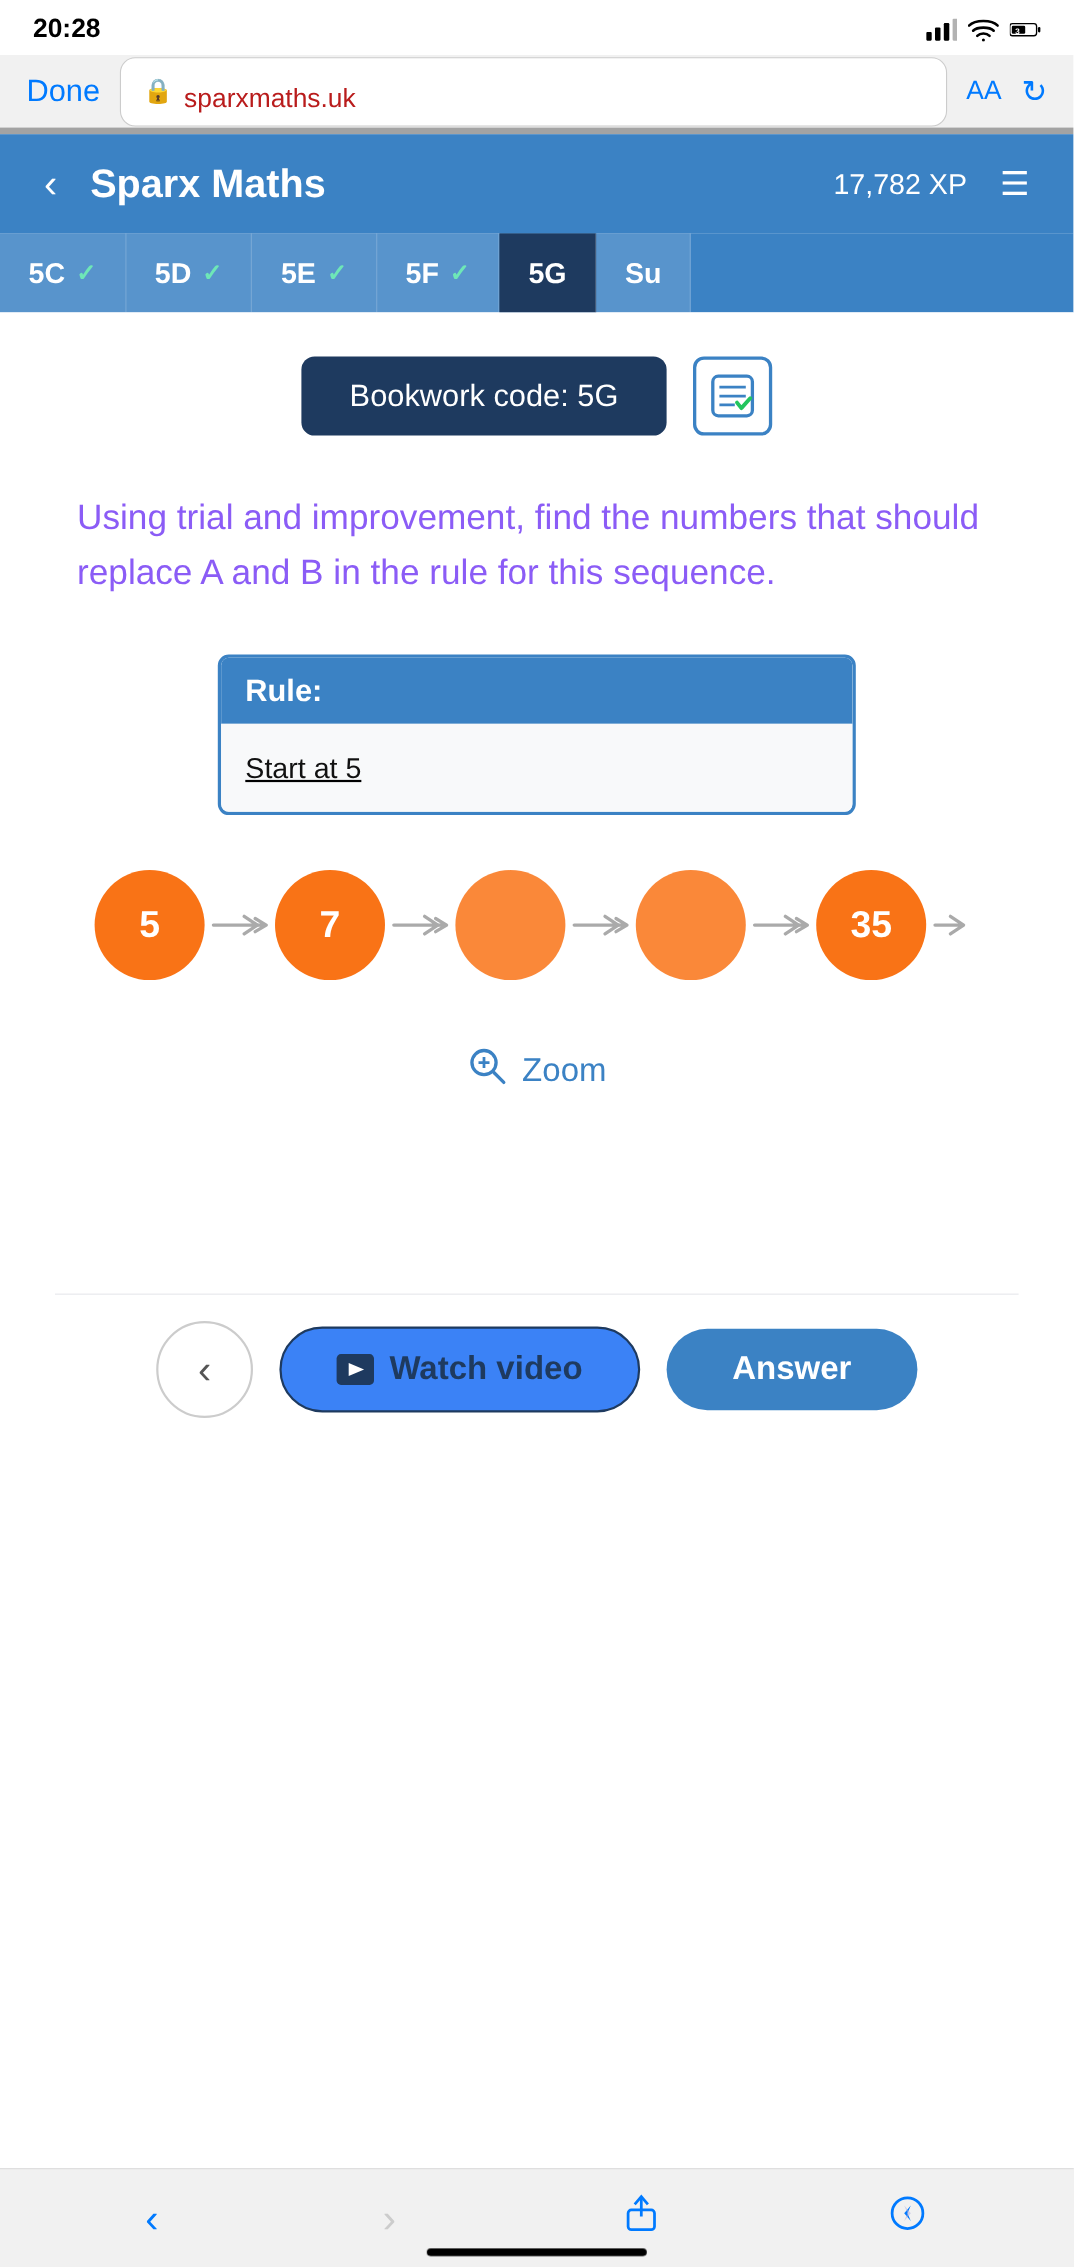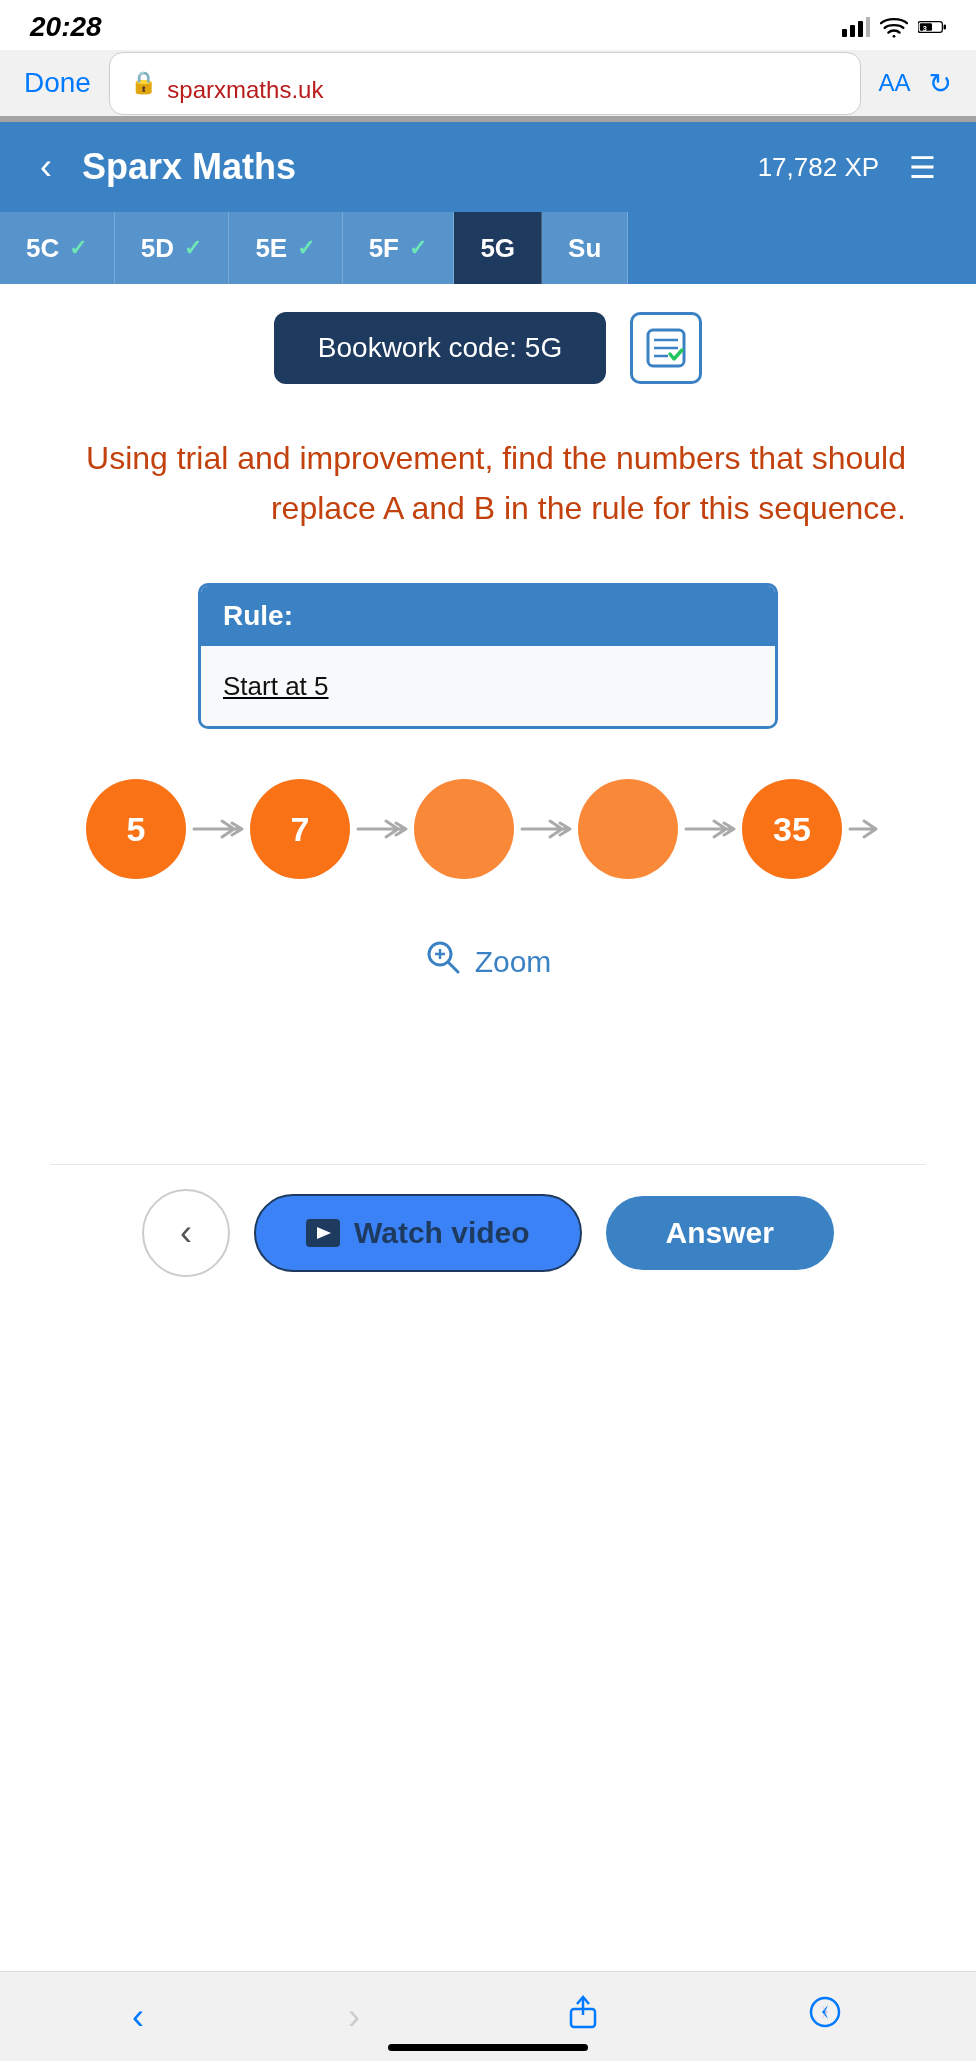--- a/index.html
+++ b/index.html
@@ -16,24 +16,23 @@
     
     .status-bar {
       background: #fff;
       display: flex;
       justify-content: space-between;
       align-items: center;
       padding: 8px 30px 4px;
       height: 50px;
     }
     .status-time {
-      font-size: 28px;
+      font-size: 24px;
       font-weight: 700;
       color: #000;
-      font-style: italic;
     }
     .status-icons {
       display: flex;
       align-items: center;
       gap: 10px;
     }
     .status-icons svg { width: 28px; height: 22px; }
 
     
     .browser-bar {
@@ -122,21 +121,21 @@
     }
     .tab-item.active {
       background: #1e3a5f;
       color: #fff;
     }
     .tab-item .check { color: #6ee7b7; font-size: 22px; }
 
     
     .content {
       background: #fff;
-      padding: 28px 50px;
+      padding: 40px 50px;
       min-height: 1400px;
     }
 
     
     .bookwork-row {
       display: flex;
       align-items: center;
       justify-content: center;
       gap: 24px;
       margin-bottom: 50px;
@@ -157,22 +156,22 @@
       align-items: center;
       justify-content: center;
       font-size: 36px;
       color: #22c55e;
       background: #fff;
     }
 
     
     .question-text {
       font-size: 32px;
-      color: #c2410c;
-      text-align: right;
+      color: #8b5cf6;
+      text-align: left;
       line-height: 1.55;
       margin-bottom: 50px;
       padding: 0 20px;
     }
 
     
     .rule-box {
       border: 3px solid #3b82c4;
       border-radius: 10px;
       overflow: hidden;

